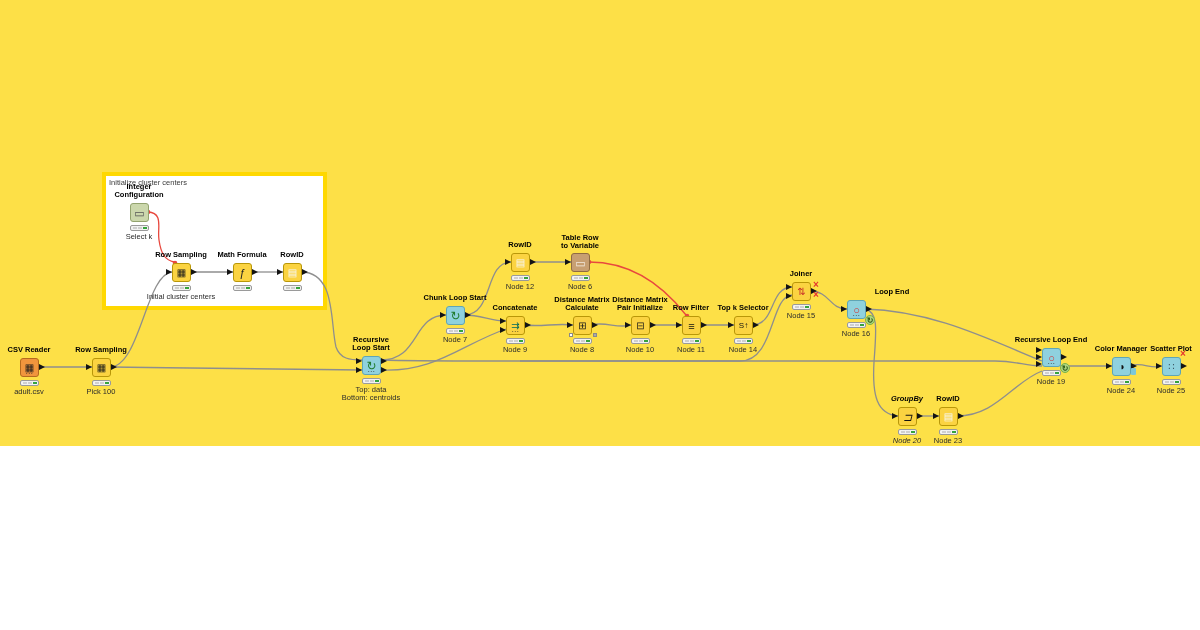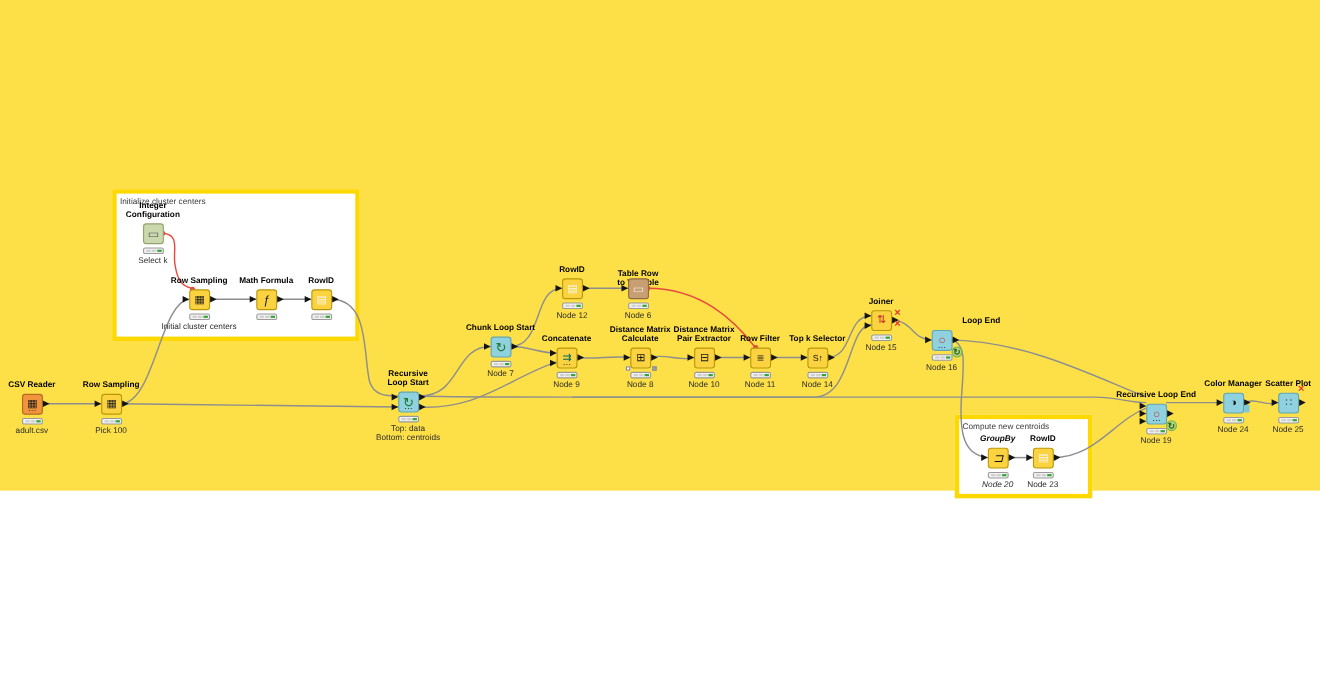--- a/index.html
+++ b/index.html
@@ -37,23 +37,20 @@
   .badge-tab{position:absolute;left:55px;top:47px;width:5px;height:7px;background:#7EC8D8;
              border-radius:1px;}
 </style>
 </head>
 <body>
 
 <div id="canvas">
   <div class="anno anno1">
     <div class="anno-title">Initialize cluster centers</div>
   </div>
-  <div class="anno anno3">
-    <div class="anno-title">Compute new centroids</div>
-  </div>
   <svg id="wires" width="1200" height="630">
       <path d="M38 367 L92 367" fill="none" stroke="#8E8E8E" stroke-width="1.3"></path>
       <path d="M110 367 C140 367 146 274 172 272" fill="none" stroke="#8E8E8E" stroke-width="1.3"></path>
       <path d="M110 367 C200 368 300 370 362 370" fill="none" stroke="#8E8E8E" stroke-width="1.3"></path>
       <path d="M301 272 C336 272 330 322 336 347 C340 359 350 360 362 360" fill="none" stroke="#8E8E8E" stroke-width="1.3"></path>
       <path d="M190 272 L233 272" fill="none" stroke="#8E8E8E" stroke-width="1.3"></path>
       <path d="M251 272 L283 272" fill="none" stroke="#8E8E8E" stroke-width="1.3"></path>
       <path d="M380 360 C420 361 412 315 446 315" fill="none" stroke="#8E8E8E" stroke-width="1.3"></path>
       <path d="M380 360 C410 361 430 361 520 361 L995 361 C1018 361 1024 366 1042 366" fill="none" stroke="#8E8E8E" stroke-width="1.3"></path>
       <path d="M380 370 C435 373 462 344 506 329" fill="none" stroke="#8E8E8E" stroke-width="1.3"></path>
@@ -235,21 +232,21 @@
         <div class="nstatus">
           <div class="seg"></div>
           <div class="seg"></div>
           <div class="seg on"></div>
         </div>
         <div class="ncap">
           <div>Node 12</div>
         </div>
       </div>
       <div class="node" style="left: 535px; top: 217px;">
-        <div class="nlabel" style="top: 28px;">
+        <div class="nlabel" style="top: 17px;">
           <div>Table Row</div>
           <div>to Variable</div>
         </div>
         <div class="nsq" style="background: rgb(199, 159, 114); border-color: rgb(143, 107, 66);">
           <div class="nicon" style="color: rgb(243, 233, 221); font-size: 11px;">▭</div>
         </div>
         <div class="port" style="left: 30px; top: 42px;"></div>
         <div class="nstatus">
           <div class="seg"></div>
           <div class="seg"></div>
@@ -296,21 +293,21 @@
           <div class="seg"></div>
           <div class="seg on"></div>
         </div>
         <div class="ncap">
           <div>Node 8</div>
         </div>
       </div>
       <div class="node" style="left: 595px; top: 280px;">
         <div class="nlabel" style="top: 16px;">
           <div>Distance Matrix</div>
-          <div>Pair Extractor</div>
+          <div>Pair Initialize</div>
         </div>
         <div class="nsq" style="background: rgb(251, 211, 65); border-color: rgb(185, 151, 8);">
           <div class="nicon" style="color: rgb(26, 26, 26); font-size: 10px;">⊟</div>
         </div>
         <div class="port" style="left: 30px; top: 42px;"></div>
         <div class="port" style="left: 55px; top: 42px;"></div>
         <div class="nstatus">
           <div class="seg"></div>
           <div class="seg"></div>
           <div class="seg on"></div>
@@ -425,21 +422,21 @@
         <div class="port" style="left: 55px; top: 42px;"></div>
         <div class="nstatus">
           <div class="seg"></div>
           <div class="seg"></div>
           <div class="seg on"></div>
         </div>
         <div class="ncap">
           <div>Node 23</div>
         </div>
       </div>
-      <div class="node" style="left: 1006px; top: 331px;">
+      <div class="node" style="left: 1006px; top: 312px;">
         <div class="nlabel" style="top: 24px;">
           <div>Recursive Loop End</div>
         </div>
         <div class="nsq" style="background: rgb(143, 209, 222); border-color: rgb(95, 165, 181);">
           <div class="nicon" style="color: rgb(211, 47, 47); font-size: 11px;">○</div>
           <div class="ndots">…</div>
         </div>
         <div class="port" style="left: 30px; top: 35px;"></div>
         <div class="port" style="left: 30px; top: 42px;"></div>
         <div class="port" style="left: 30px; top: 49px;"></div>

